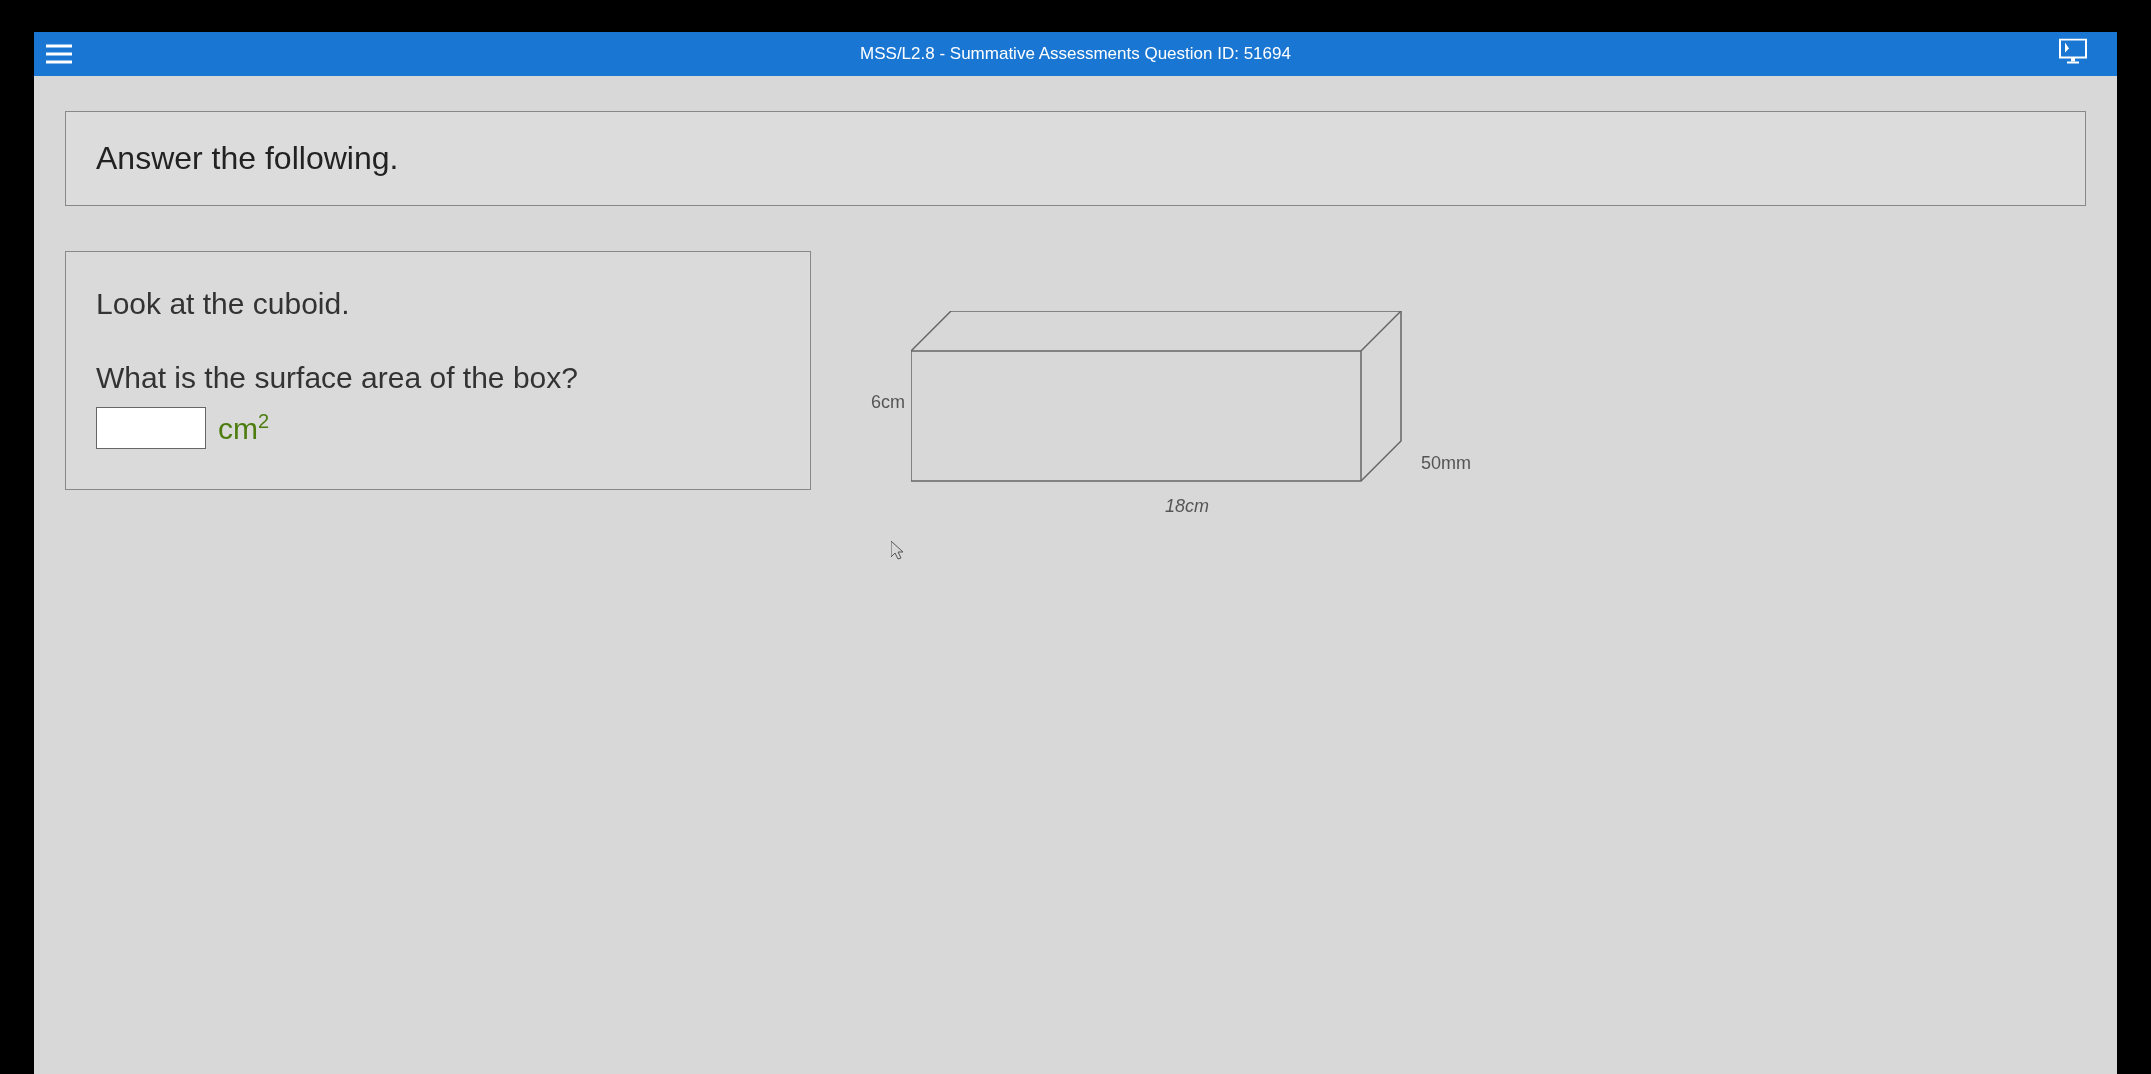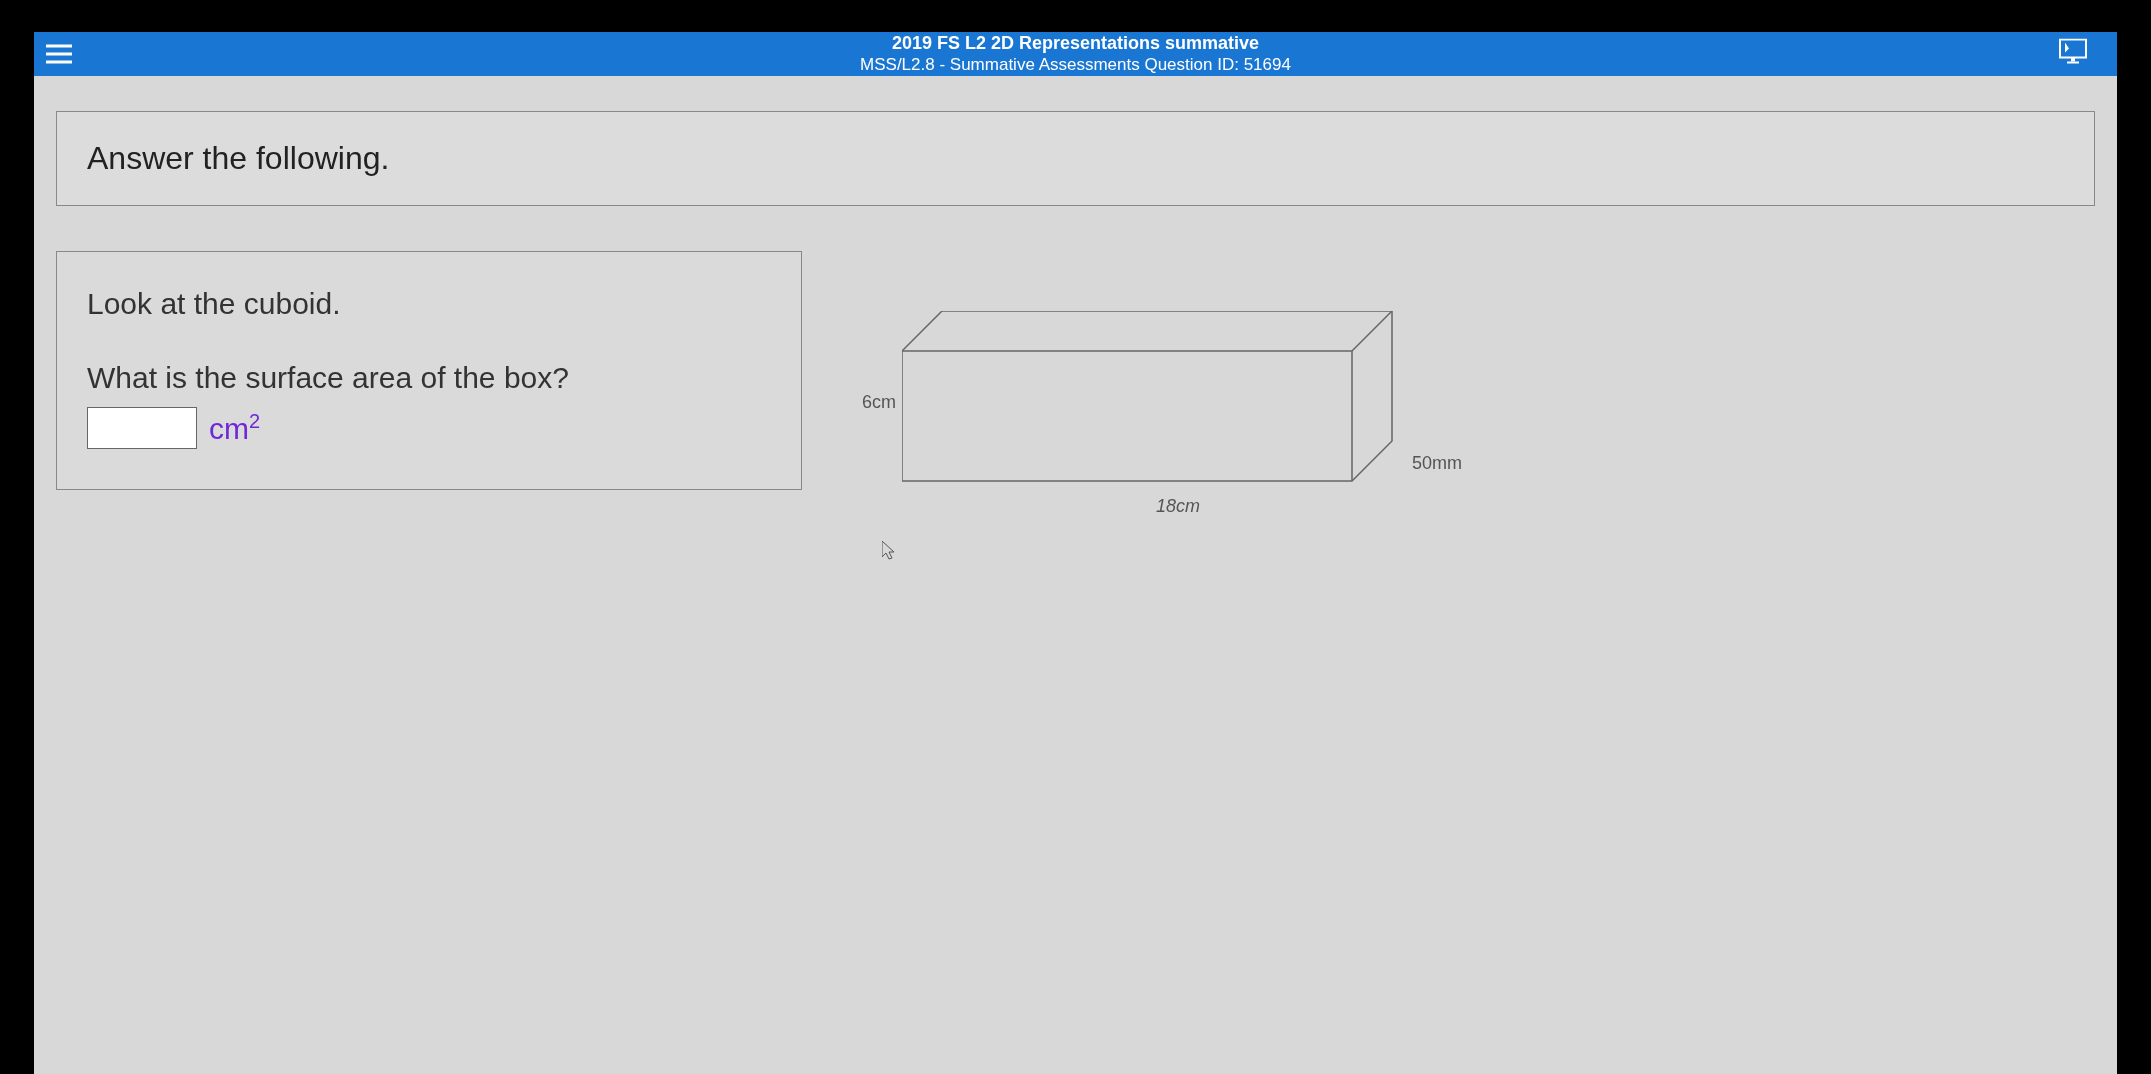--- a/index.html
+++ b/index.html
@@ -72,21 +72,21 @@
     
     .monitor-icon {
       position: absolute;
       right: 30px;
       top: 50%;
       transform: translateY(-50%);
       cursor: pointer;
     }
     
     .content-area {
-      padding: 35px 22px;
+      padding: 35px 31px;
     }
     
     .instruction-box {
       border: 1px solid #888;
       padding: 28px 30px;
       background: rgba(255,255,255,0.1);
       margin-bottom: 45px;
     }
     
     .instruction-text {
@@ -129,21 +129,21 @@
       width: 110px;
       height: 42px;
       border: 1px solid #666;
       background: white;
       font-size: 24px;
       padding: 0 8px;
     }
     
     .unit-label {
       font-size: 30px;
-      color: #6d28d9;
+      color: #4d7c0f;
     }
     
     .unit-label sup {
       font-size: 20px;
     }
     
     .diagram-area {
       position: relative;
       flex: 1;
       height: 280px;
@@ -189,21 +189,20 @@
 
 <div class="app-container">
 
   <div class="header-bar">
     <div class="menu-icon">
       <span></span>
       <span></span>
       <span></span>
     </div>
     <div class="header-center">
-      <div class="header-title">2019 FS L2 2D Representations summative</div>
       <div class="header-subtitle">MSS/L2.8 - Summative Assessments Question ID: 51694</div>
     </div>
     <div class="monitor-icon">
       <svg width="28" height="26" viewBox="0 0 28 26">
         <rect x="1" y="1" width="26" height="18" fill="none" stroke="white" stroke-width="2"></rect>
         <path d="M 6 4 L 6 14 L 10 10 L 6 4 Z" fill="white"></path>
         <rect x="12" y="19" width="4" height="4" fill="white"></rect>
         <rect x="8" y="23" width="12" height="2" fill="white"></rect>
       </svg>
     </div>

